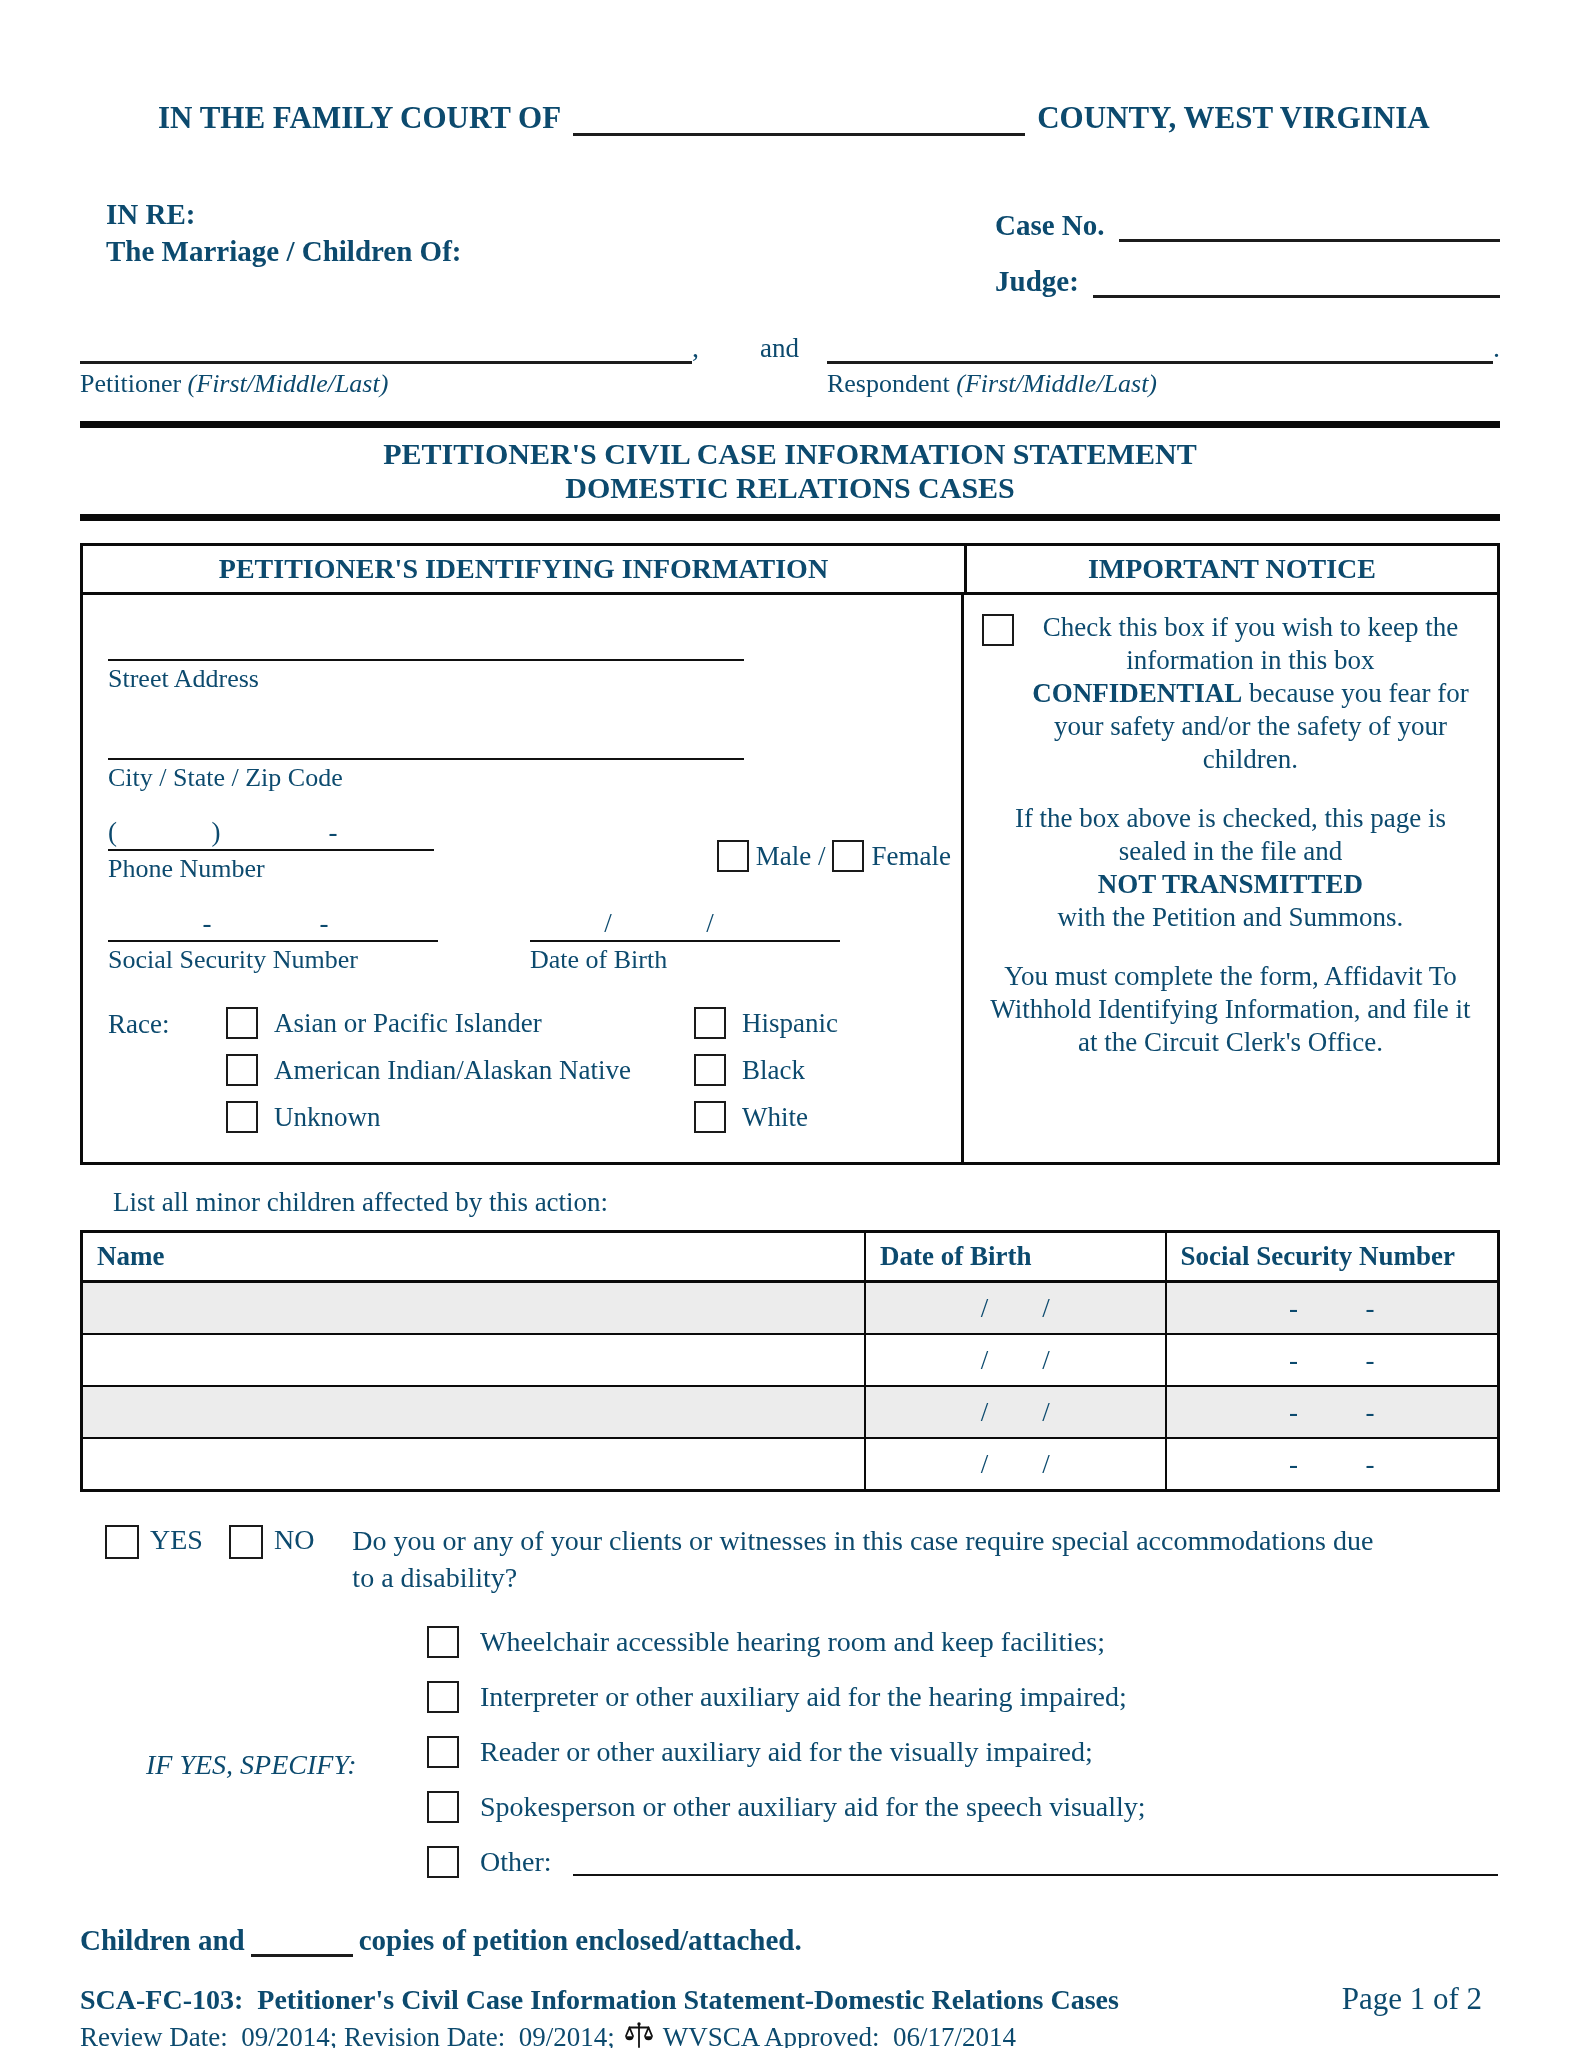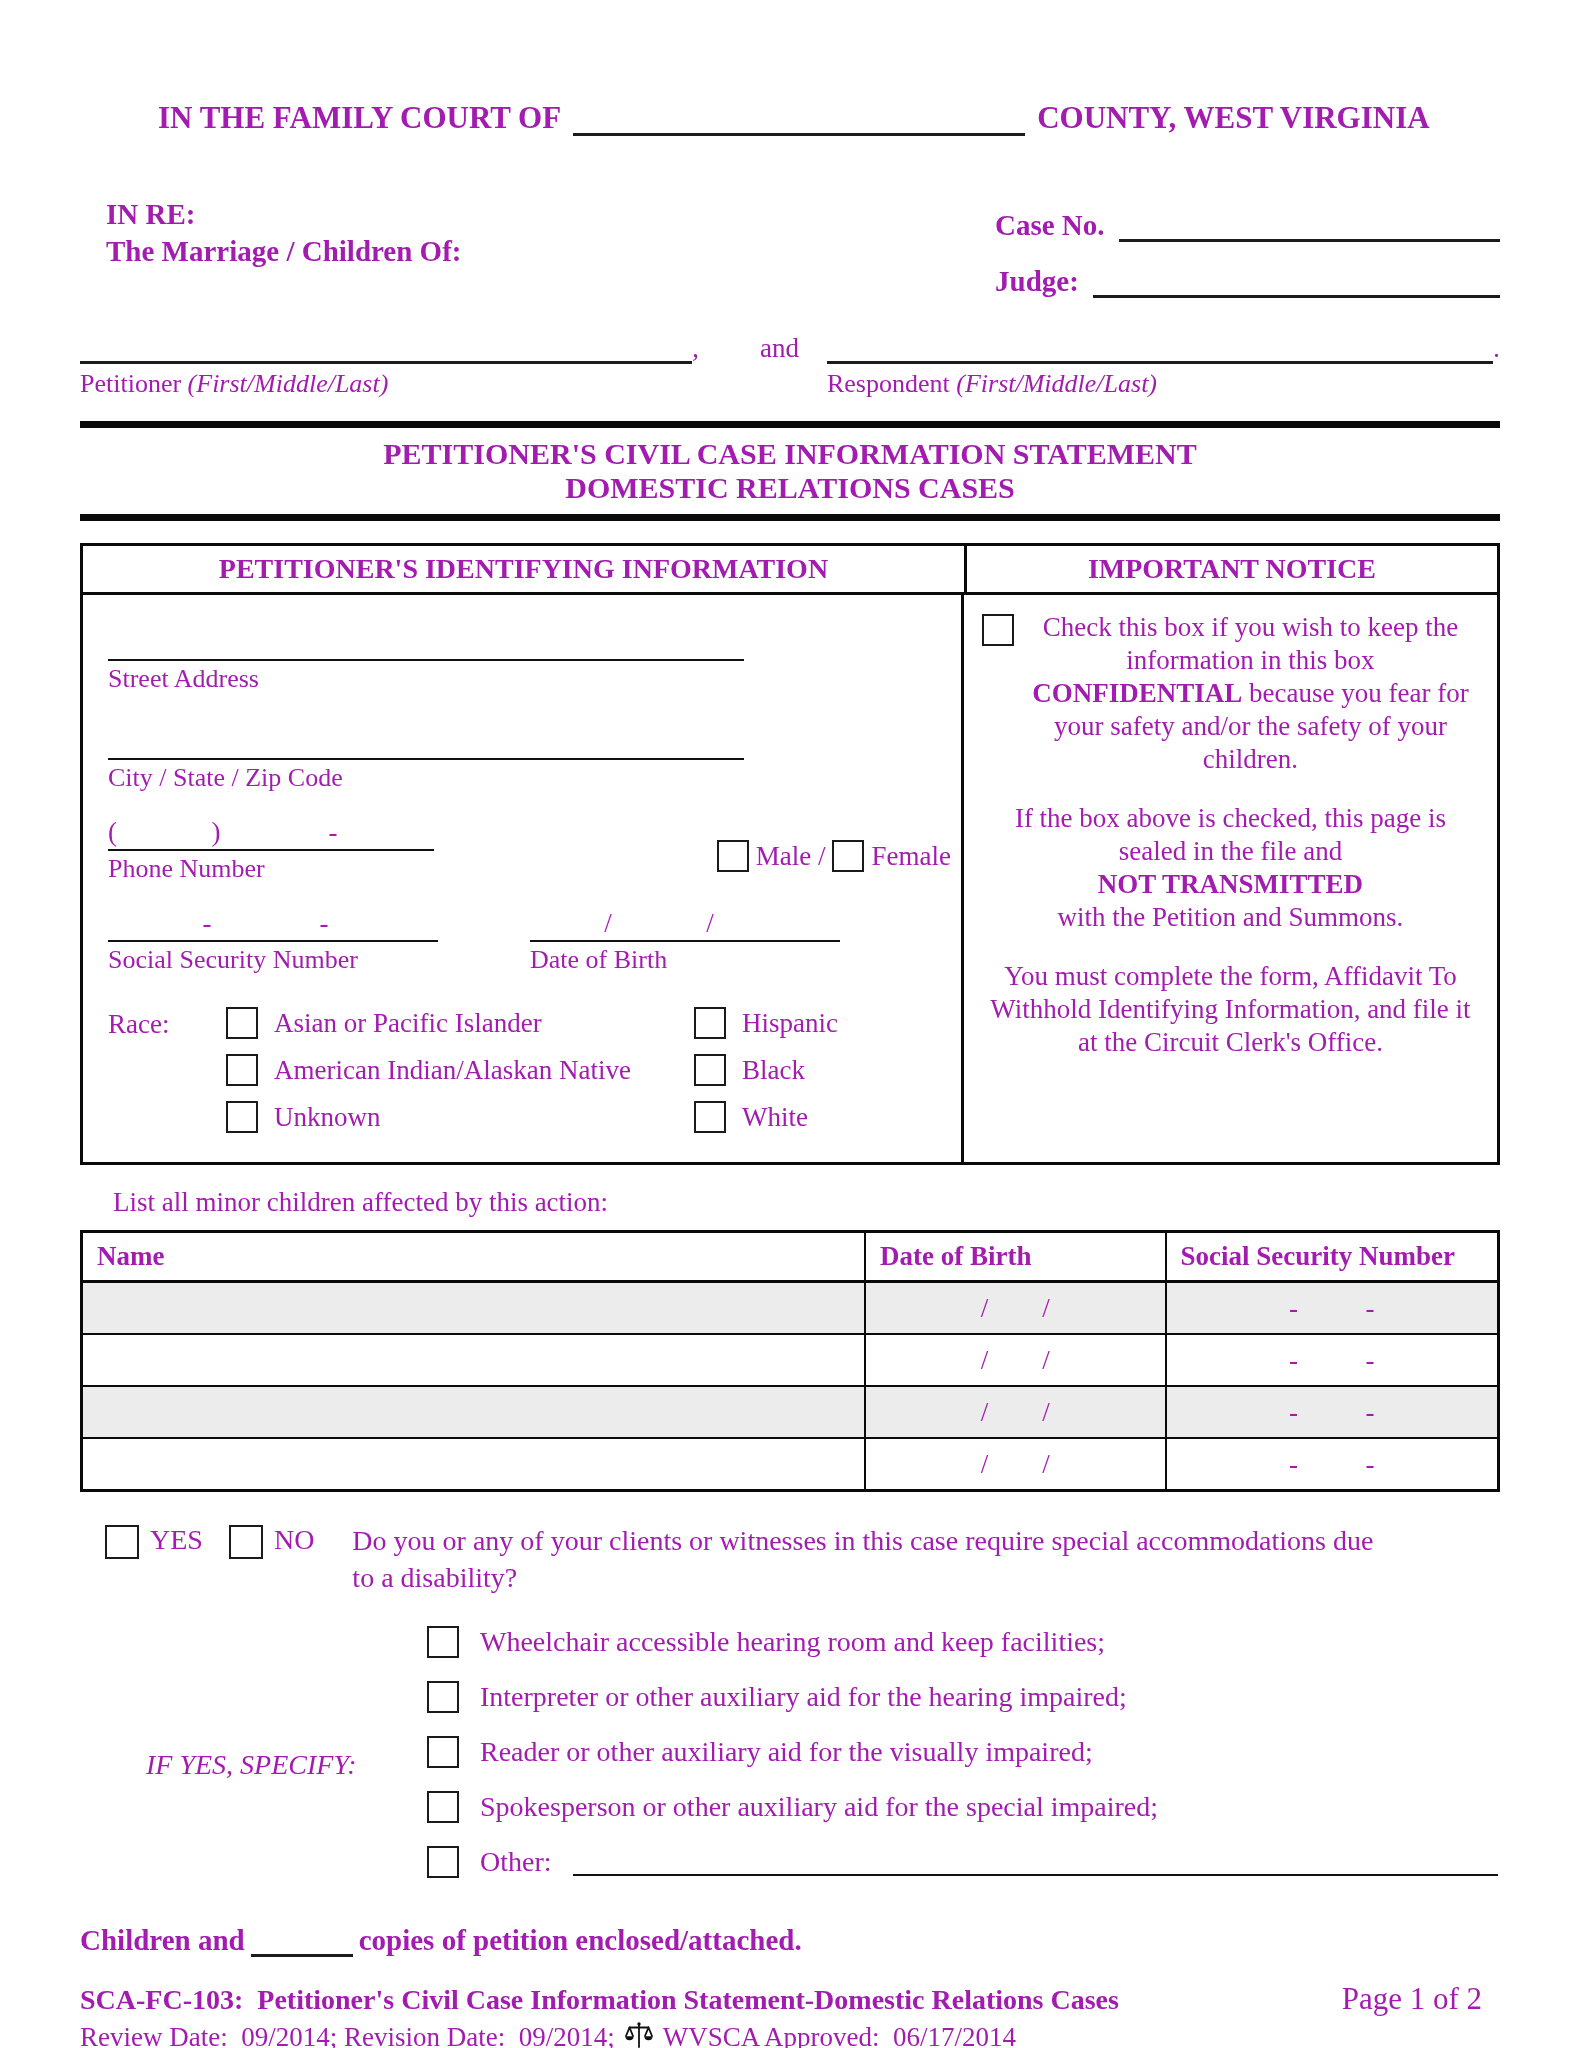--- a/index.html
+++ b/index.html
@@ -1,17 +1,17 @@
 <!DOCTYPE html>
 <html><head>
 <meta charset="utf-8">
 <style>
   html,body{margin:0;padding:0;background:#888;}
   .page{
-    width:1583px;height:2048px;background:#fff;color:#a21caf;
+    width:1583px;height:2048px;background:#fff;color:#0c4a6e;
     font-family:"Liberation Serif","DejaVu Serif",serif;
     box-sizing:border-box;padding:96px 83px 0 80px;
     position:relative;overflow:hidden;margin:0 auto;
   }
   .b{font-weight:bold;}
   .pre{white-space:pre;}
   .blank{display:inline-block;border-bottom:3px solid #1c1c1c;}
   
   .court-line{display:flex;align-items:flex-end;font-size:31px;font-weight:bold;padding:0 0 0 78px;height:40px;}
   .court-blank{width:452px;height:34px;margin:0 12px;}
@@ -305,21 +305,21 @@
       <div class="option-row">
         <span class="cb"></span>
         <span>Interpreter or other auxiliary aid for the hearing impaired;</span>
       </div>
       <div class="option-row">
         <span class="cb"></span>
         <span>Reader or other auxiliary aid for the visually impaired;</span>
       </div>
       <div class="option-row">
         <span class="cb"></span>
-        <span>Spokesperson or other auxiliary aid for the special impaired;</span>
+        <span>Spokesperson or other auxiliary aid for the speech visually;</span>
       </div>
       <div class="option-row">
         <span class="cb"></span>
         <span>Other:</span>
         <span class="other-blank"></span>
       </div>
     </div>
   </div>
 
   <div class="original-line">

